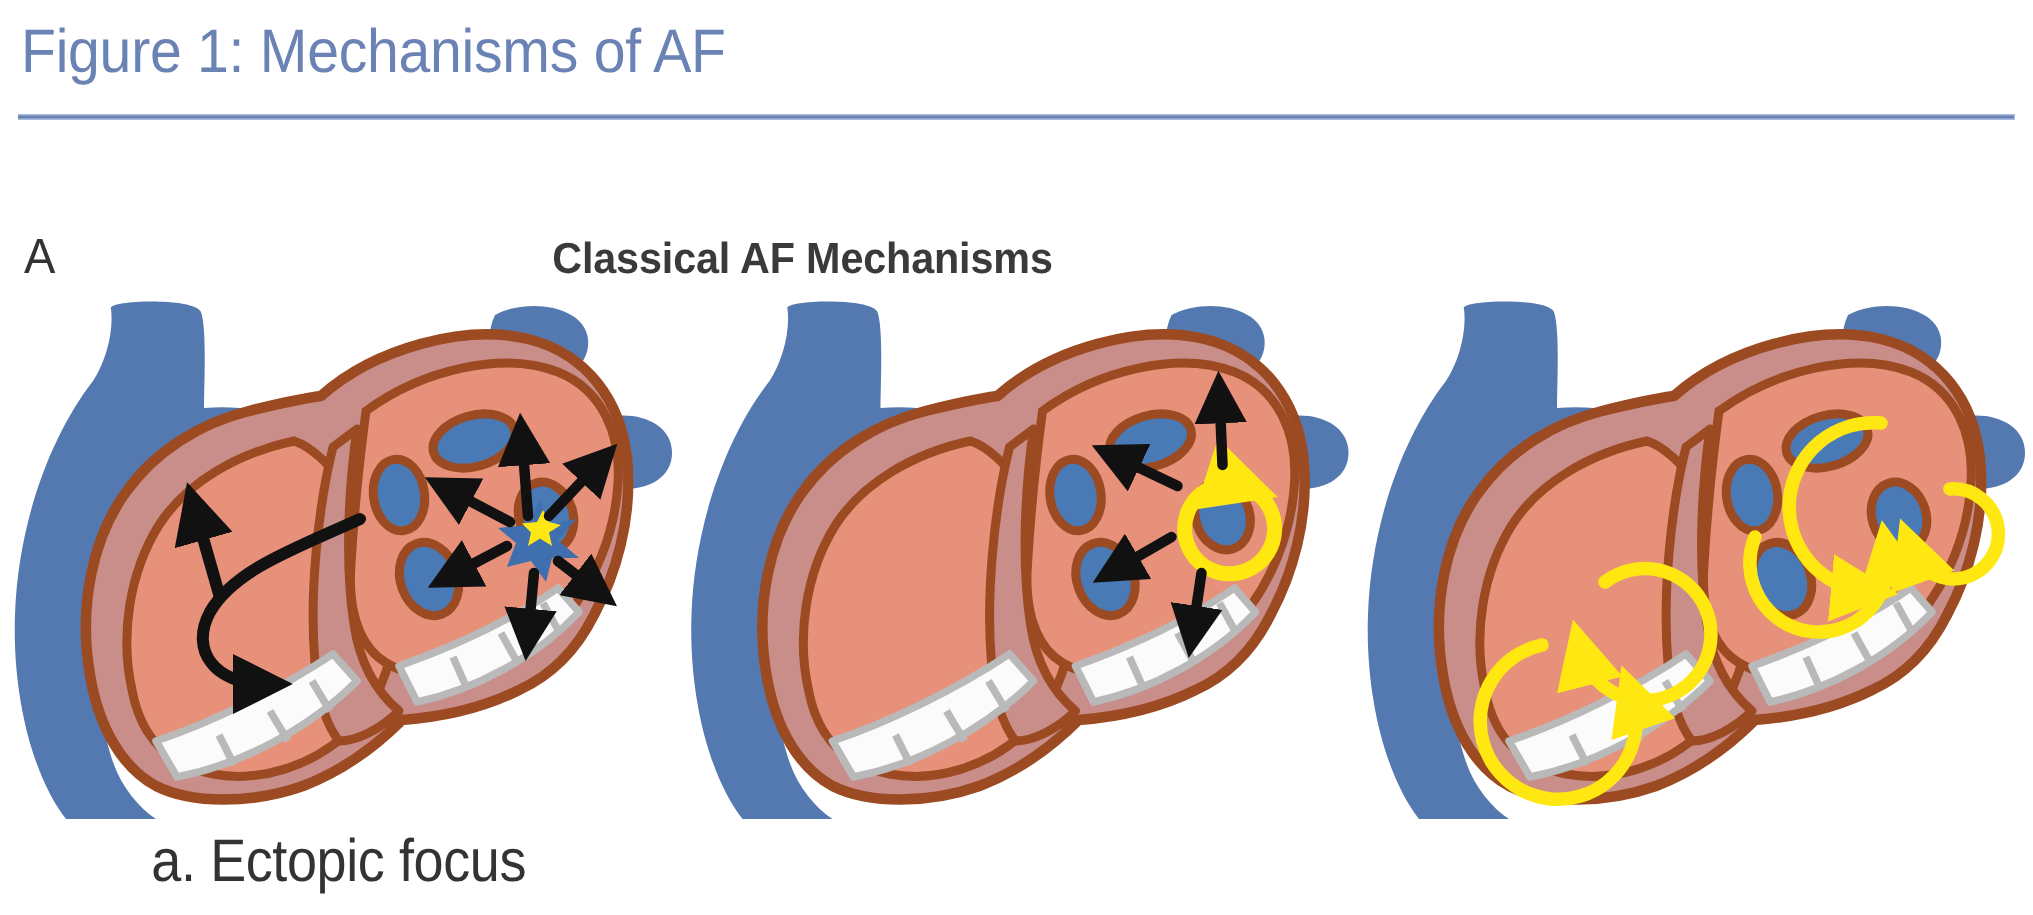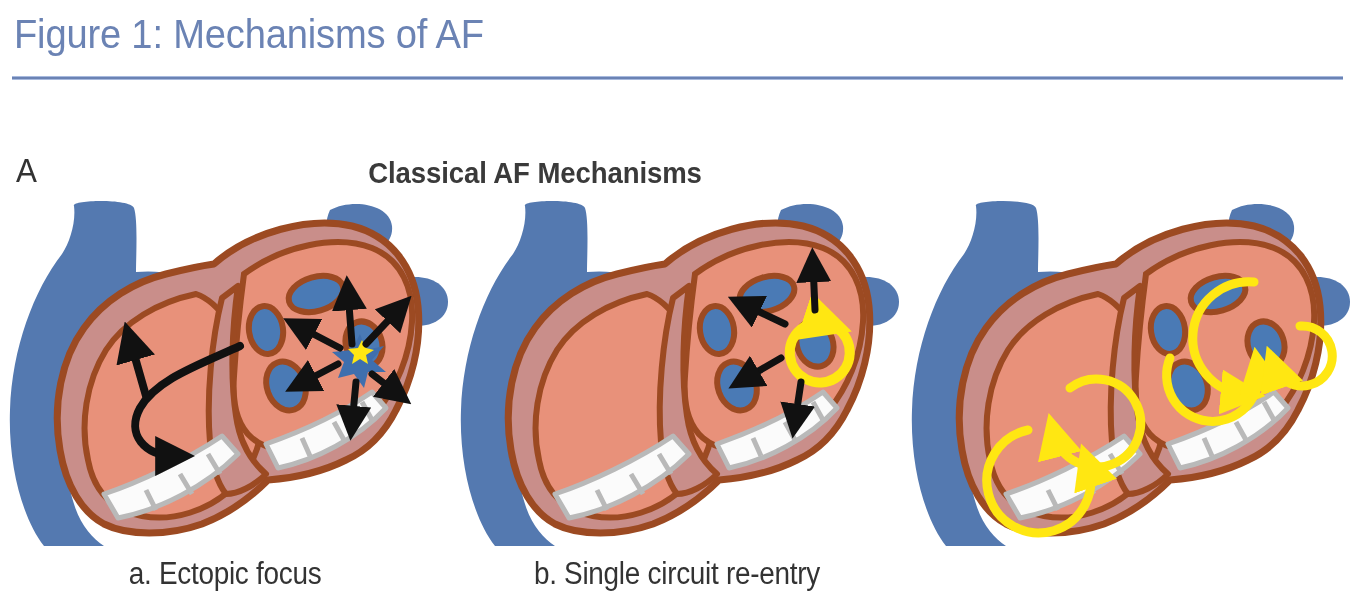--- a/index.html
+++ b/index.html
@@ -100,21 +100,21 @@
     left: 0;
     top: 552px;
     width: 1355px;
     height: 52px;
     display: flex;
     flex-direction: row;
   }
   .caption {
     width: 451px;
     text-align: center;
-    font-size: 31px;
+    font-size: 40px;
     line-height: 44px;
     font-weight: 400;
     color: #333333;
     letter-spacing: -0.3px;
     white-space: nowrap;
   }
   .caption span {
     display: inline-block;
     transform: scaleX(0.9);
     transform-origin: center center;
@@ -251,18 +251,15 @@
         </g>
       </svg>
     </div>
 
   </div>
 
   <div class="captions">
     <div class="caption">
       <span>a. Ectopic focus</span>
     </div>
-    <div class="caption">
-      <span>b. Single circuit re-entry</span>
-    </div>
   </div>
 
 </div>
 
 </body></html>

